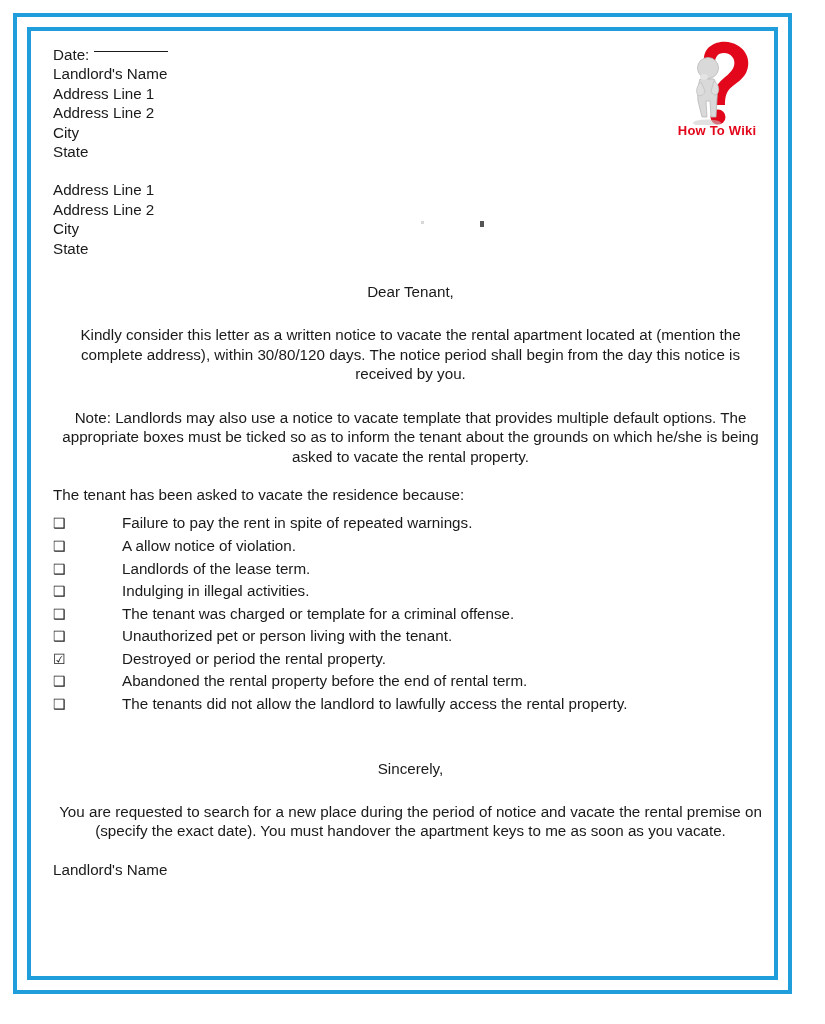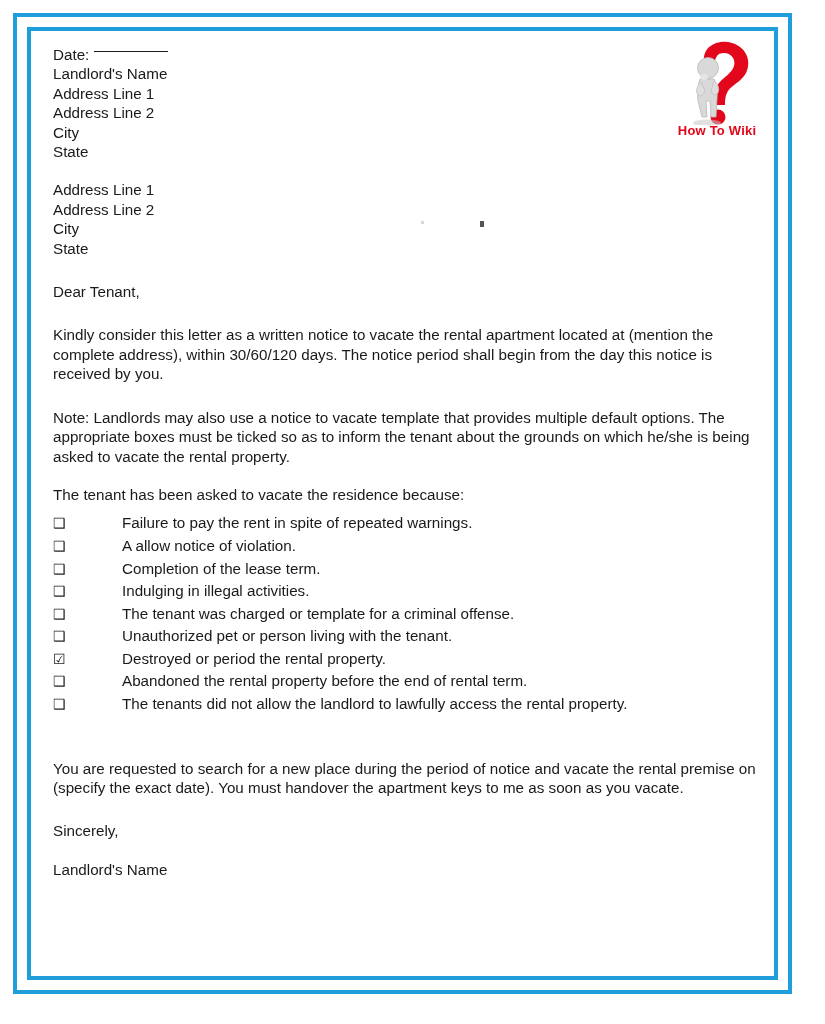--- a/index.html
+++ b/index.html
@@ -93,21 +93,21 @@
     display: inline-block;
     width: 74px;
     border-bottom: 1.6px solid #1a1a1a;
     margin-left: 5px;
     position: relative;
     top: -3px;
   }
 
   .para {
     margin-bottom: 19px;
-    text-align: left;
+    text-align: center;
     margin-top: 24px;
   }
 
   
   .check-intro { margin-bottom: 8px; }
   .check-list { list-style: none; }
   .check-item {
     display: flex;
     align-items: baseline;
     line-height: 22.6px;
@@ -181,38 +181,38 @@
       <div class="block">
         <div class="line">Address Line 1</div>
         <div class="line">Address Line 2</div>
         <div class="line">City</div>
         <div class="line">State</div>
       </div>
 
       <div class="para">Dear Tenant,</div>
 
 
-      <div class="para">Kindly consider this letter as a written notice to vacate the rental apartment located at (mention the complete address), within 30/60/120 days. The notice period shall begin from the day this notice is received by you.</div>
+      <div class="para">Kindly consider this letter as a written notice to vacate the rental apartment located at (mention the complete address), within 30/80/120 days. The notice period shall begin from the day this notice is received by you.</div>
 
       <div class="para">Note: Landlords may also use a notice to vacate template that provides multiple default options. The appropriate boxes must be ticked so as to inform the tenant about the grounds on which he/she is being asked to vacate the rental property.</div>
 
       <div class="check-intro">The tenant has been asked to vacate the residence because:</div>
 
       <ul class="check-list">
         <li class="check-item">
           <span class="check-box">❑</span>
           <span class="check-text">Failure to pay the rent in spite of repeated warnings.</span>
         </li>
         <li class="check-item">
           <span class="check-box">❑</span>
           <span class="check-text">A allow notice of violation.</span>
         </li>
         <li class="check-item">
           <span class="check-box">❑</span>
-          <span class="check-text">Completion of the lease term.</span>
+          <span class="check-text">Landlords of the lease term.</span>
         </li>
         <li class="check-item">
           <span class="check-box">❑</span>
           <span class="check-text">Indulging in illegal activities.</span>
         </li>
         <li class="check-item">
           <span class="check-box">❑</span>
           <span class="check-text">The tenant was charged or template for a criminal offense.</span>
         </li>
         <li class="check-item">
@@ -228,23 +228,23 @@
           <span class="check-text">Abandoned the rental property before the end of rental term.</span>
         </li>
         <li class="check-item">
           <span class="check-box">❑</span>
           <span class="check-text">The tenants did not allow the landlord to lawfully access the rental property.</span>
         </li>
       </ul>
 
       <div class="spacer-sm"></div>
 
+      <div class="para">Sincerely,</div>
+
       <div class="para">You are requested to search for a new place during the period of notice and vacate the rental premise on (specify the exact date). You must handover the apartment keys to me as soon as you vacate.</div>
-
-      <div class="para">Sincerely,</div>
 
       <div class="block">
         <div class="line">Landlord's Name</div>
       </div>
 
     </div>
   </div>
 </div>
 
 </body></html>

